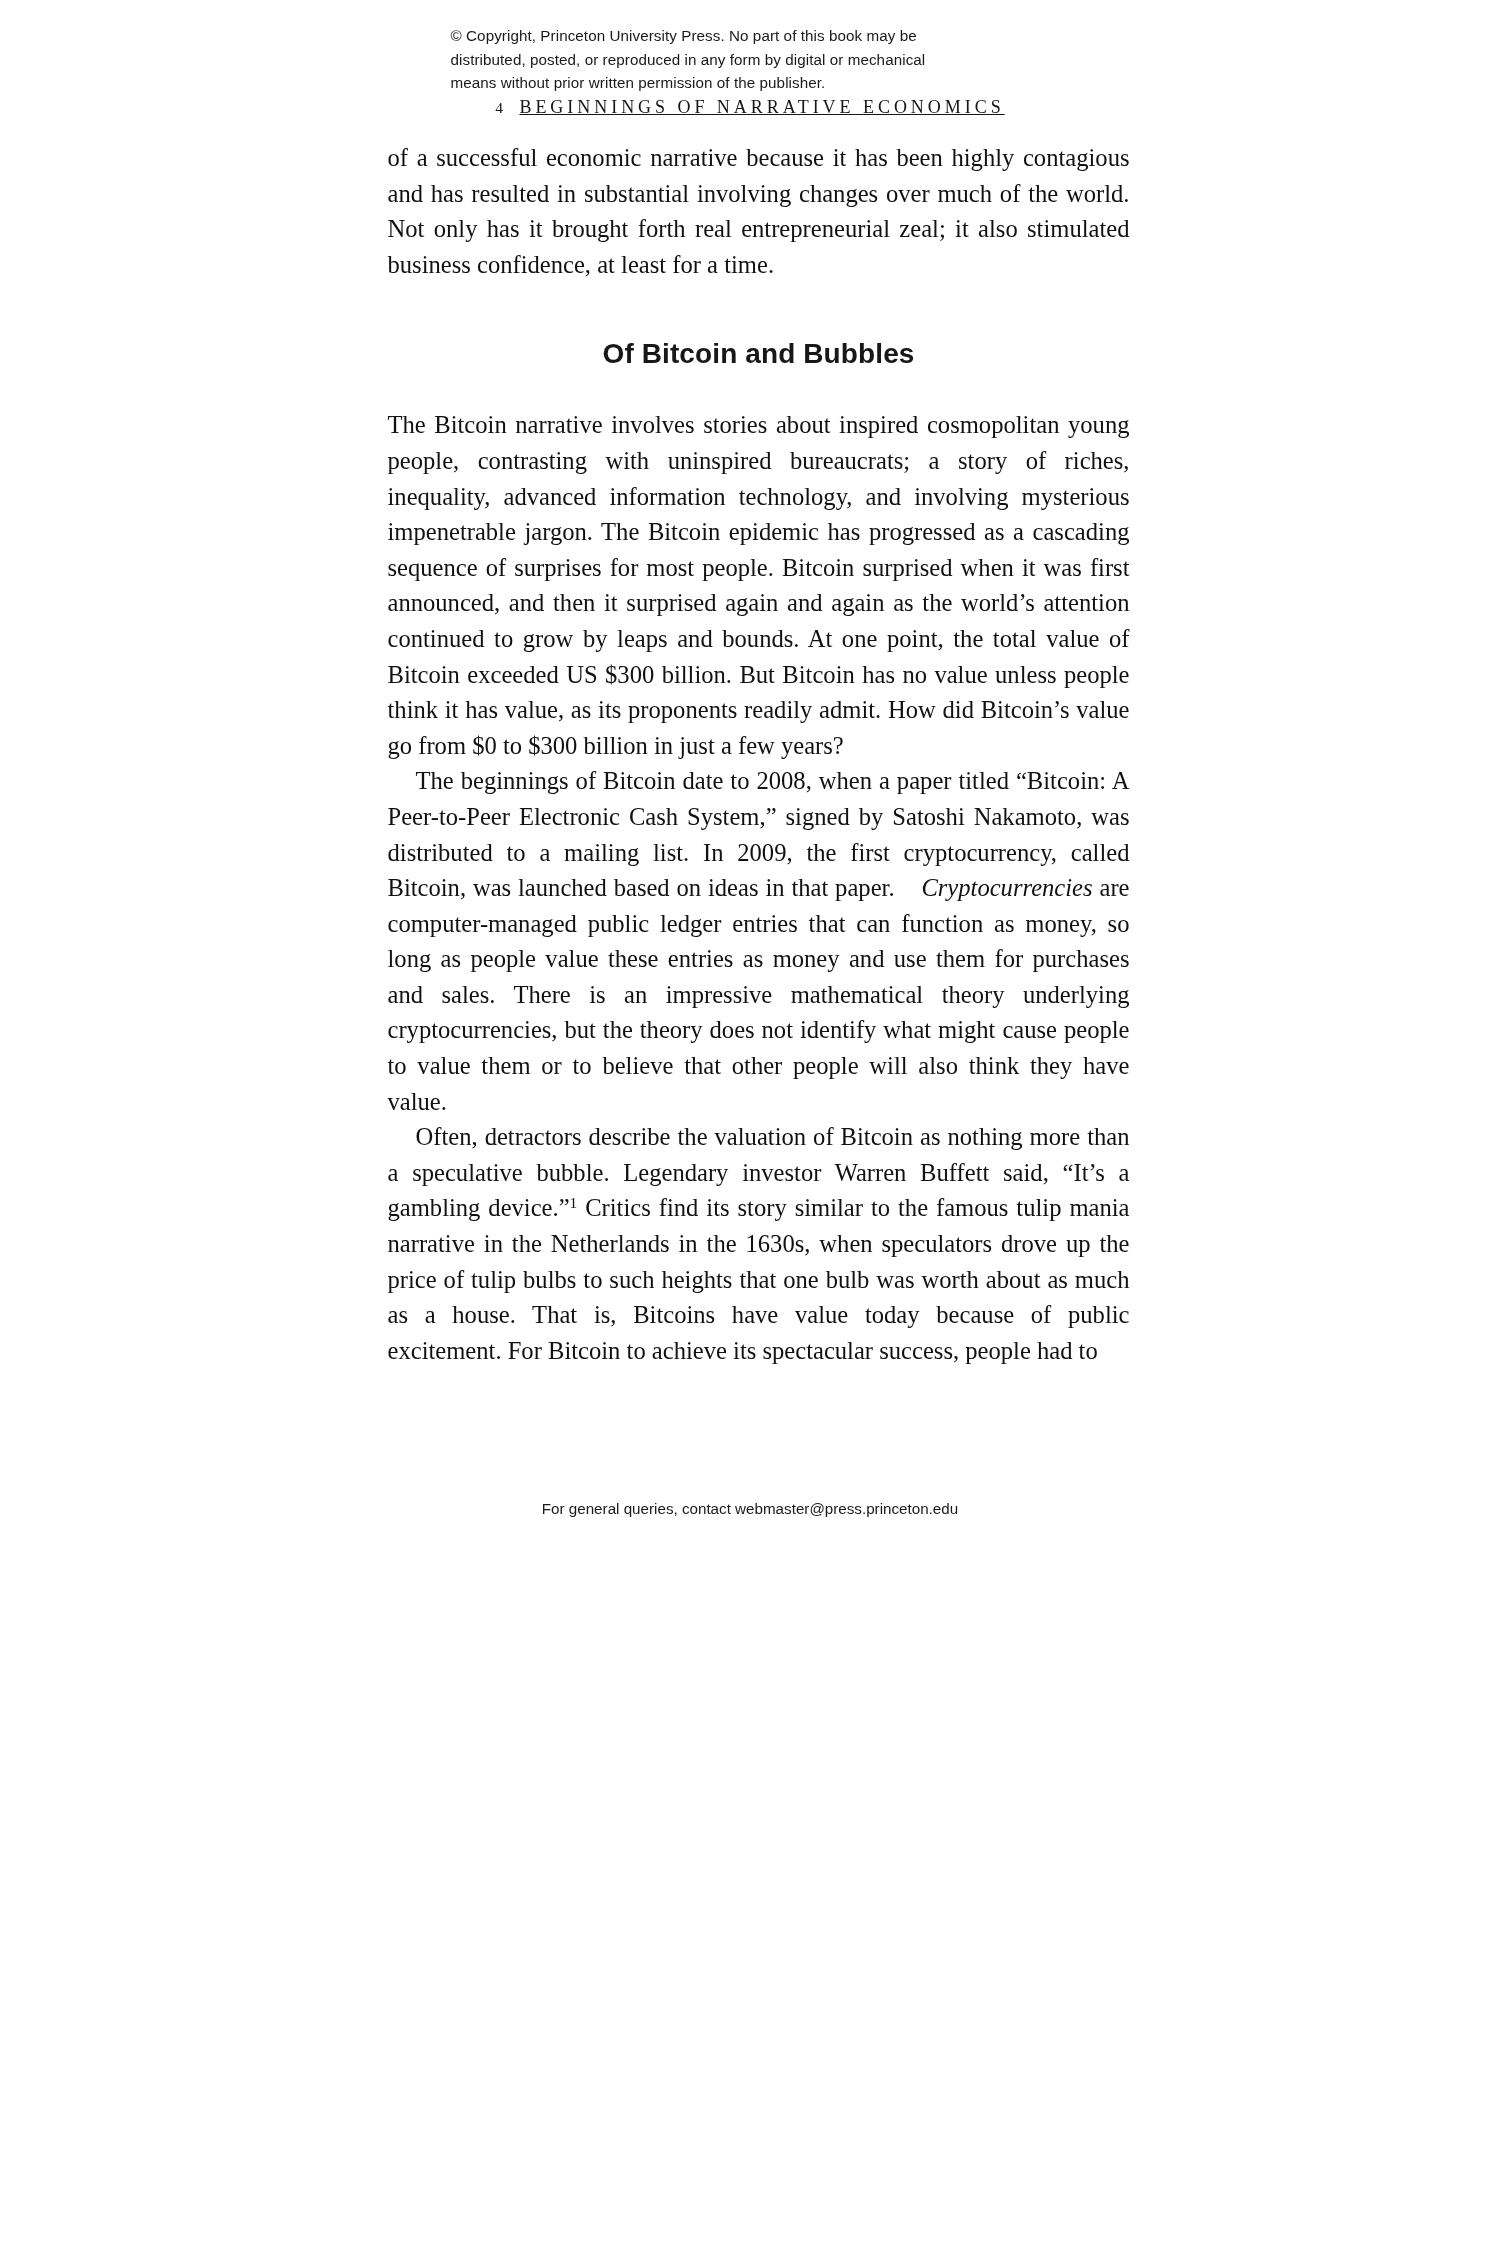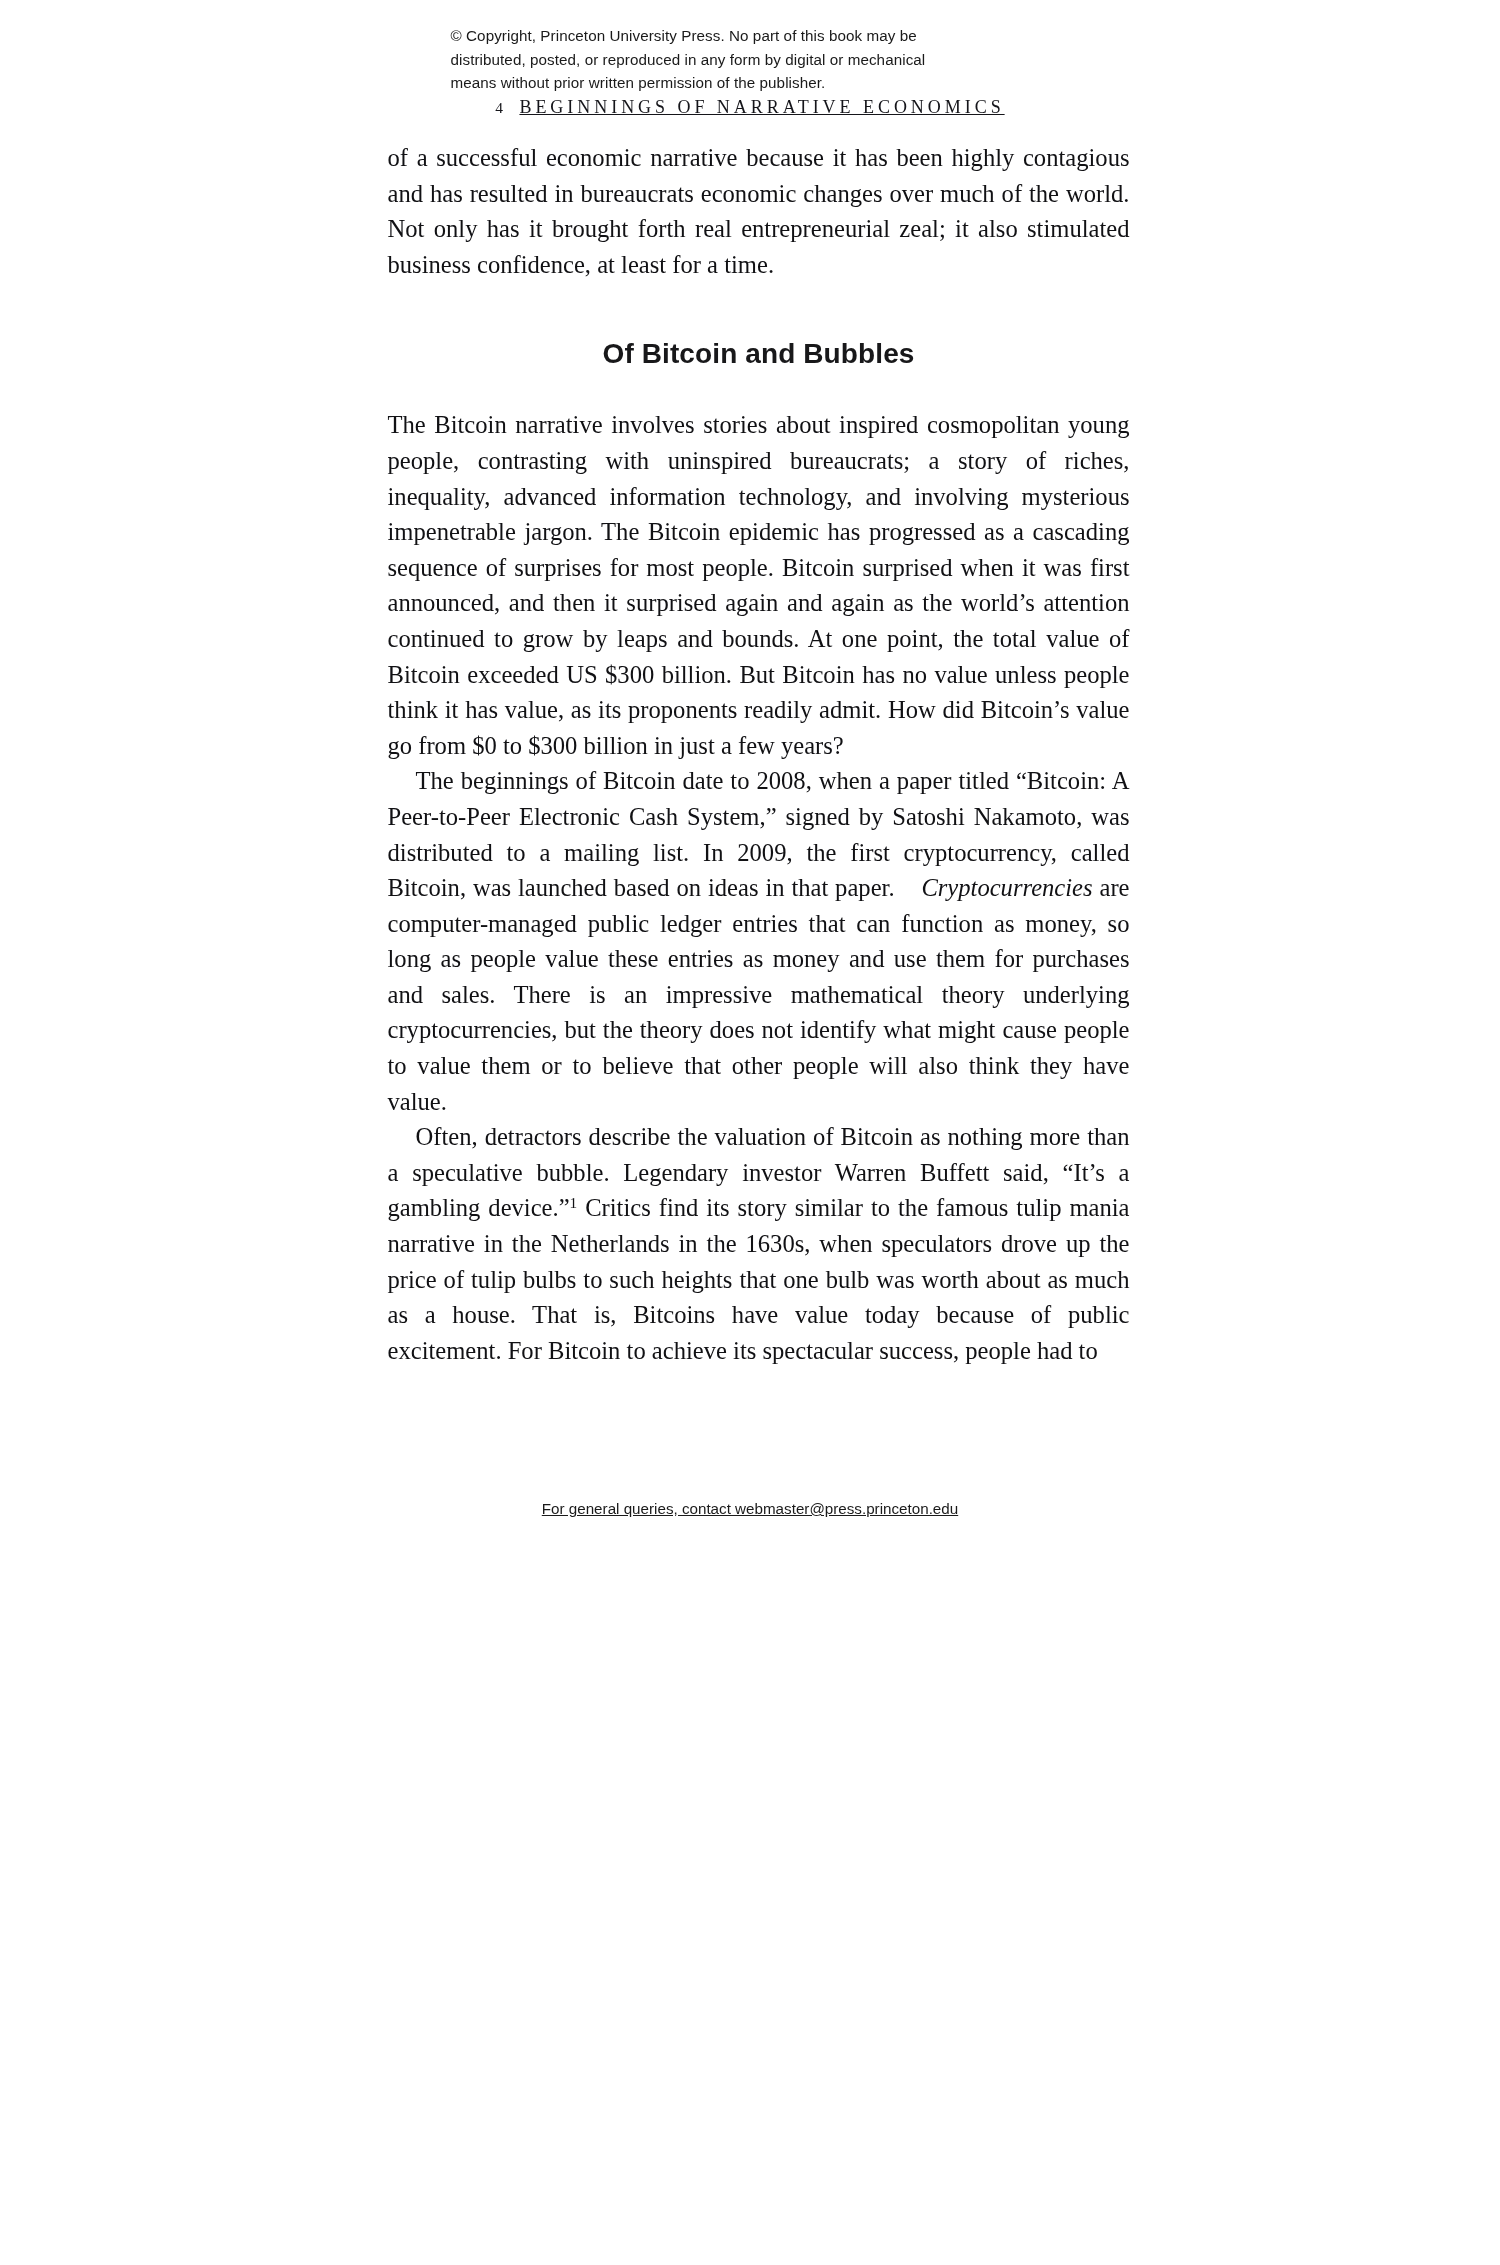--- a/index.html
+++ b/index.html
@@ -109,41 +109,40 @@
   
   .page-footer {
     position: absolute;
     left: 0;
     top: 1500px;
     width: 1045px;
     text-align: center;
     font-family: "Liberation Sans", "DejaVu Sans", sans-serif;
     font-size: 15.2px;
     color: #1a1a1a;
-    text-decoration: underline;
   }
 </style>
 </head>
 <body>
 
 <div id="page">
 
   <div class="copyright-notice">
     <div>© Copyright, Princeton University Press. No part of this book may be</div>
     <div>distributed, posted, or reproduced in any form by digital or mechanical</div>
     <div>means without prior written permission of the publisher.</div>
   </div>
 
   <div class="running-head">
     <span class="folio">4</span><span class="rh-title">Beginnings of Narrative Economics</span>
   </div>
 
   <div class="textblock">
 
-    <p class="para noindent">of a successful economic narrative because it has been highly contagious and has resulted in bureaucrats economic changes over much of the world. Not only has it brought forth real entrepreneurial zeal; it also stimulated business confidence, at least for a time.</p>
+    <p class="para noindent">of a successful economic narrative because it has been highly contagious and has resulted in substantial involving changes over much of the world. Not only has it brought forth real entrepreneurial zeal; it also stimulated business confidence, at least for a time.</p>
 
     <div class="gap-before-heading"></div>
 
     <h2 class="section-heading">Of Bitcoin and Bubbles</h2>
 
     <div class="gap-after-heading"></div>
 
     <p class="para noindent"><span>The Bitcoin narrative involves stories about inspired cosmopolitan young people, contrasting with uninspired bureaucrats; a story of riches, inequality, advanced information technology, and involving mysterious impenetrable jargon. The Bitcoin epidemic has progressed as a cascading sequence of surprises for most people. Bitcoin surprised when it was first announced, and then it surprised again and again as the world’s attention continued to grow by leaps and bounds. At one point, the total value of Bitcoin exceeded US $300 billion. But Bitcoin has no value unless people think it has value, as its proponents readily admit. How did Bitcoin’s value go from $0 to $300 billion in just a few years?</span></p>
 
     <p class="para indent"><span>The beginnings of Bitcoin date to 2008, when a paper titled “Bitcoin: A Peer-to-Peer Electronic Cash System,” signed by Satoshi Nakamoto, was distributed to a mailing list. In 2009, the first cryptocurrency, called Bitcoin, was launched based on ideas in that paper. </span><i>Cryptocurrencies</i><span> are computer-managed public ledger entries that can function as money, so long as people value these entries as money and use them for purchases and sales. There is an impressive mathematical theory underlying cryptocurrencies, but the theory does not identify what might cause people to value them or to believe that other people will also think they have value.</span></p>

